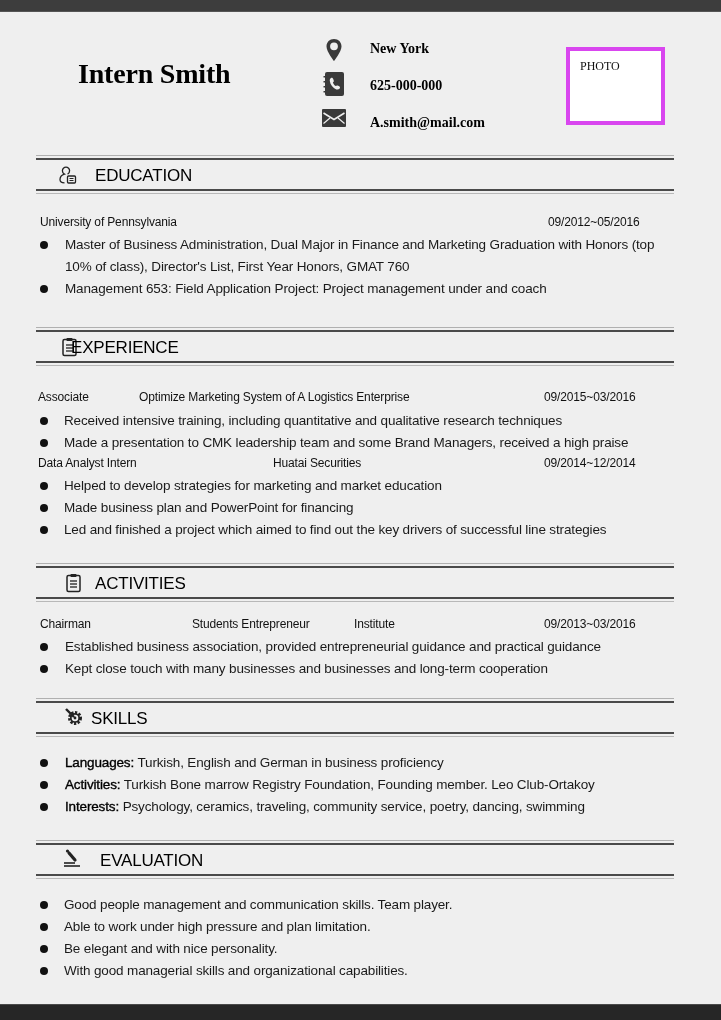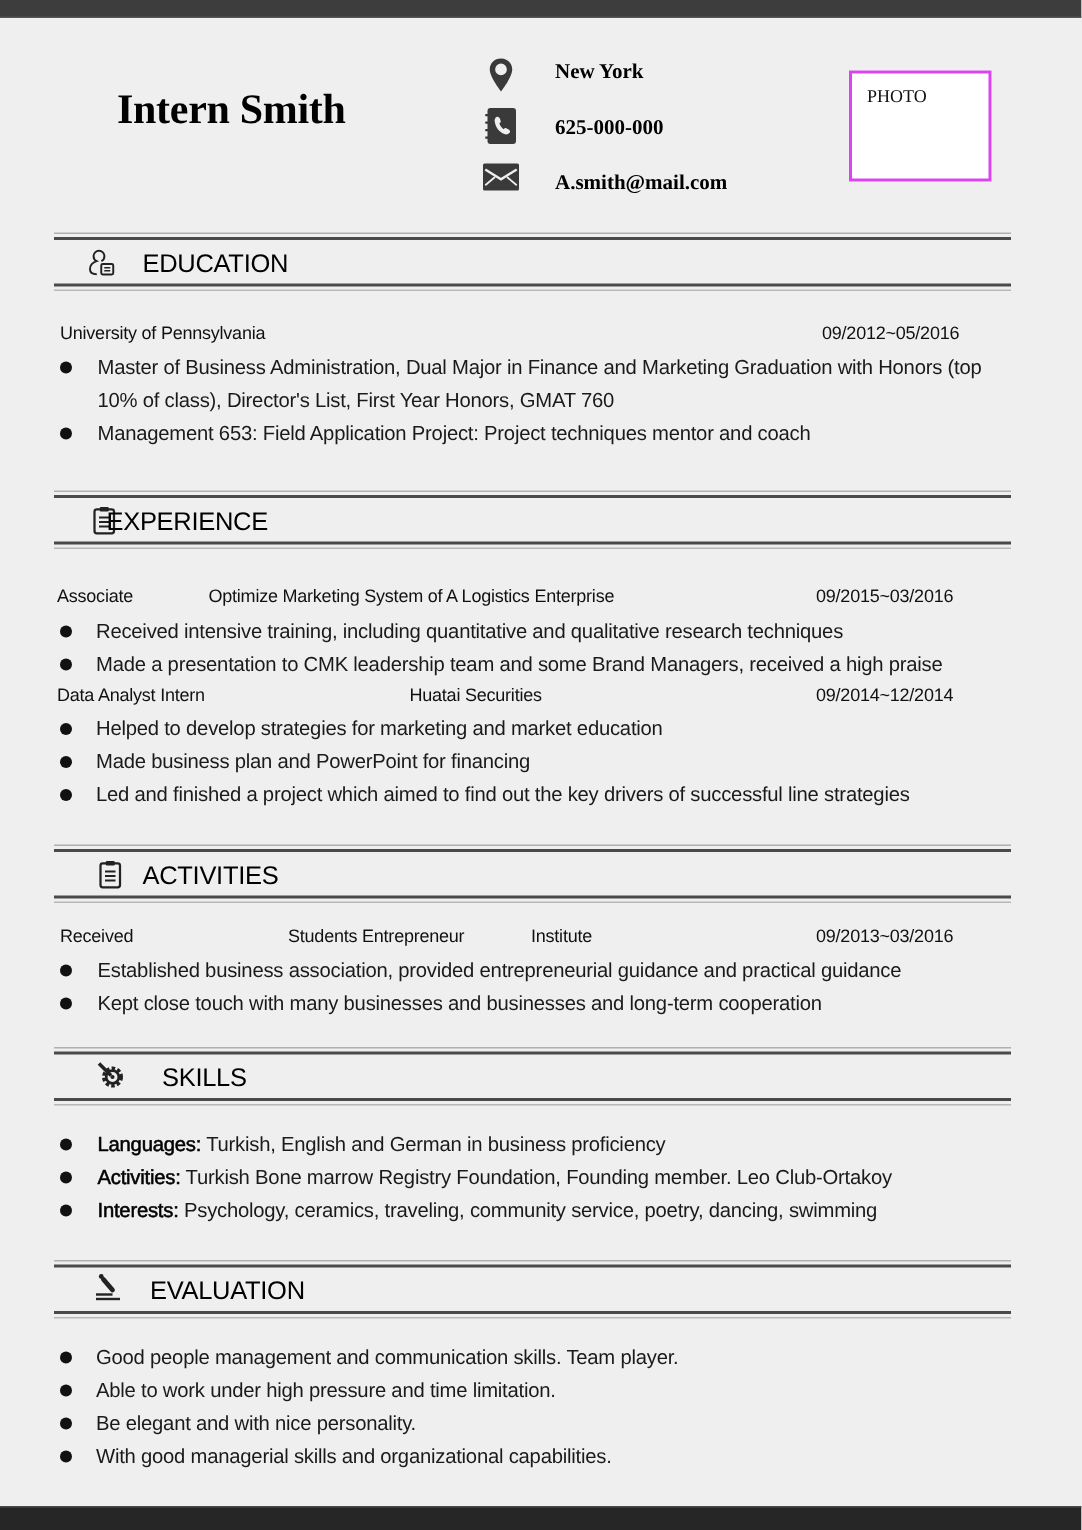--- a/index.html
+++ b/index.html
@@ -10,21 +10,21 @@
     color: #111;
   }
   .top-bar { position: absolute; left: 0; top: 0; width: 721px; height: 11px; background: #3d3d3d; border-bottom: 1px solid #555; }
   .bottom-bar { position: absolute; left: 0; top: 1004px; width: 721px; height: 16px; background: #262626; border-top: 1px solid #4a4a4a; }
 
   .name { position: absolute; left: 78px; top: 58px; font-family: "Liberation Serif", serif; font-weight: bold; font-size: 28px; color: #000; letter-spacing: -0.2px; }
 
   .contact-icon { position: absolute; left: 322px; width: 24px; height: 24px; }
   .contact-text { position: absolute; left: 370px; font-family: "Liberation Serif", serif; font-weight: bold; font-size: 14px; color: #000; }
 
-  .photo { position: absolute; left: 566px; top: 47px; width: 91px; height: 70px; background: #fff; border: 2px solid #d946ef; }
+  .photo { position: absolute; left: 566px; top: 47px; width: 91px; height: 70px; background: #fff; border: 4px solid #d946ef; }
   .photo span { position: absolute; left: 10px; top: 8px; font-family: "Liberation Serif", serif; font-size: 12px; color: #111; }
 
   .section-header { position: absolute; left: 36px; width: 638px; height: 39px; }
   .section-header .l1 { position: absolute; left: 0; top: 0; width: 100%; height: 1px; background: #b0b0b0; }
   .section-header .l2 { position: absolute; left: 0; top: 3px; width: 100%; height: 2px; background: #4a4a4a; }
   .section-header .l3 { position: absolute; left: 0; top: 34px; width: 100%; height: 2px; background: #4a4a4a; }
   .section-header .l4 { position: absolute; left: 0; top: 38px; width: 100%; height: 1px; background: #b8b8b8; }
   .section-header .icon { position: absolute; top: 10px; width: 20px; height: 20px; }
   .section-header .title { position: absolute; top: 11px; font-size: 17px; color: #000; letter-spacing: -0.2px; }
 
@@ -80,21 +80,21 @@
   </svg>
   <div class="title" style="left:59px;">EDUCATION</div>
 </div>
 
 <div class="row" style="left:40px; top:215px;">University of Pennsylvania</div>
 <div class="row" style="left:548px; top:215px;">09/2012~05/2016</div>
 <div class="bullet" style="top:241px;"></div>
 <div class="btext" style="top:237px;">Master of Business Administration, Dual Major in Finance and Marketing Graduation with Honors (top</div>
 <div class="btext" style="top:259px;">10% of class), Director's List, First Year Honors, GMAT 760</div>
 <div class="bullet" style="top:285px;"></div>
-<div class="btext" style="top:281px;">Management 653: Field Application Project: Project techniques mentor and coach</div>
+<div class="btext" style="top:281px;">Management 653: Field Application Project: Project management under and coach</div>
 
 <div class="section-header" style="top:327px;">
   <div class="l1"></div>
     <div class="l2"></div>
     <div class="l3"></div>
     <div class="l4"></div>
   <svg class="icon" style="left:24px;" viewBox="0 0 20 20">
     <rect x="3" y="2.5" width="13" height="16" rx="1.5" stroke="#222" stroke-width="1.5" fill="none"></rect>
     <rect x="6.5" y="1" width="6" height="3" rx="0.8" fill="#222"></rect>
     <line x1="6" y1="8" x2="13" y2="8" stroke="#222" stroke-width="1.3"></line>
@@ -130,41 +130,41 @@
   <svg class="icon" style="left:28px;" viewBox="0 0 20 20">
     <rect x="3" y="2.5" width="13" height="16" rx="1.5" stroke="#222" stroke-width="1.5" fill="none"></rect>
     <rect x="6.5" y="1" width="6" height="3" rx="0.8" fill="#222"></rect>
     <line x1="6" y1="8" x2="13" y2="8" stroke="#222" stroke-width="1.3"></line>
     <line x1="6" y1="11" x2="13" y2="11" stroke="#222" stroke-width="1.3"></line>
     <line x1="6" y1="14" x2="13" y2="14" stroke="#222" stroke-width="1.3"></line>
   </svg>
   <div class="title" style="left:59px;">ACTIVITIES</div>
 </div>
 
-<div class="row" style="left:40px; top:617px;">Received</div>
+<div class="row" style="left:40px; top:617px;">Chairman</div>
 <div class="row" style="left:192px; top:617px;">Students Entrepreneur</div>
 <div class="row" style="left:354px; top:617px;">Institute</div>
 <div class="row" style="left:544px; top:617px;">09/2013~03/2016</div>
 <div class="bullet" style="top:643px;"></div>
 <div class="btext" style="top:639px;">Established business association, provided entrepreneurial guidance and practical guidance</div>
 <div class="bullet" style="top:665px;"></div>
 <div class="btext" style="top:661px;">Kept close touch with many businesses and businesses and long-term cooperation</div>
 
 <div class="section-header" style="top:698px;">
   <div class="l1"></div>
     <div class="l2"></div>
     <div class="l3"></div>
     <div class="l4"></div>
   <svg class="icon" style="left:28px; top:9px;" viewBox="0 0 20 20">
     <circle cx="11" cy="11" r="5.5" stroke="#222" stroke-width="3" fill="none" stroke-dasharray="2.2 1.4"></circle>
     <circle cx="11" cy="11" r="4.2" stroke="#222" stroke-width="1.8" fill="none"></circle>
     <path d="M2 2 L10 10" stroke="#222" stroke-width="2.4"></path>
     <circle cx="11" cy="11" r="1.4" fill="#222"></circle>
   </svg>
-  <div class="title" style="left:72px;">SKILLS</div>
+  <div class="title" style="left:55px;">SKILLS</div>
 </div>
 
 <div class="bullet" style="top:759px;"></div>
 <div class="btext" style="top:755px;"><span class="label-b">Languages:</span><span> Turkish, English and German in business proficiency</span></div>
 <div class="bullet" style="top:781px;"></div>
 <div class="btext" style="top:777px;"><span class="label-b">Activities:</span><span> Turkish Bone marrow Registry Foundation, Founding member. Leo Club-Ortakoy</span></div>
 <div class="bullet" style="top:803px;"></div>
 <div class="btext" style="top:799px;"><span class="label-b">Interests:</span><span> Psychology, ceramics, traveling, community service, poetry, dancing, swimming</span></div>
 
 <div class="section-header" style="top:840px;">
@@ -177,19 +177,19 @@
     <path d="M7 5 L13 12" stroke="#222" stroke-width="3.2" stroke-linecap="round"></path>
     <line x1="2" y1="15" x2="13" y2="15" stroke="#222" stroke-width="1.6"></line>
     <line x1="2" y1="18" x2="18" y2="18" stroke="#222" stroke-width="1.6"></line>
   </svg>
   <div class="title" style="left:64px;">EVALUATION</div>
 </div>
 
 <div class="bullet" style="top:901px;"></div>
 <div class="btext" style="top:897px; left:64px;">Good people management and communication skills. Team player.</div>
 <div class="bullet" style="top:923px;"></div>
-<div class="btext" style="top:919px; left:64px;">Able to work under high pressure and time limitation.</div>
+<div class="btext" style="top:919px; left:64px;">Able to work under high pressure and plan limitation.</div>
 <div class="bullet" style="top:945px;"></div>
 <div class="btext" style="top:941px; left:64px;">Be elegant and with nice personality.</div>
 <div class="bullet" style="top:967px;"></div>
 <div class="btext" style="top:963px; left:64px;">With good managerial skills and organizational capabilities.</div>
 
 <div class="bottom-bar"></div>
 
 </body></html>

